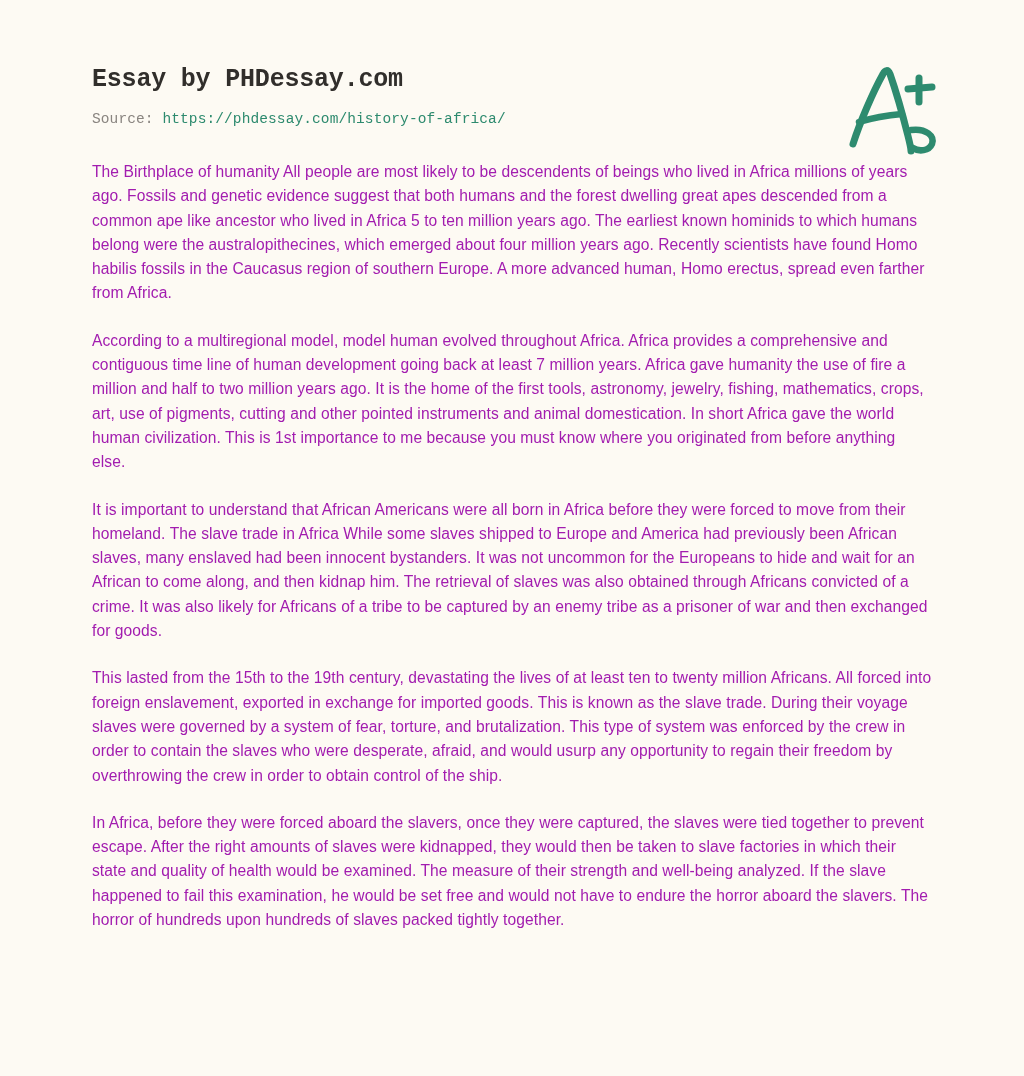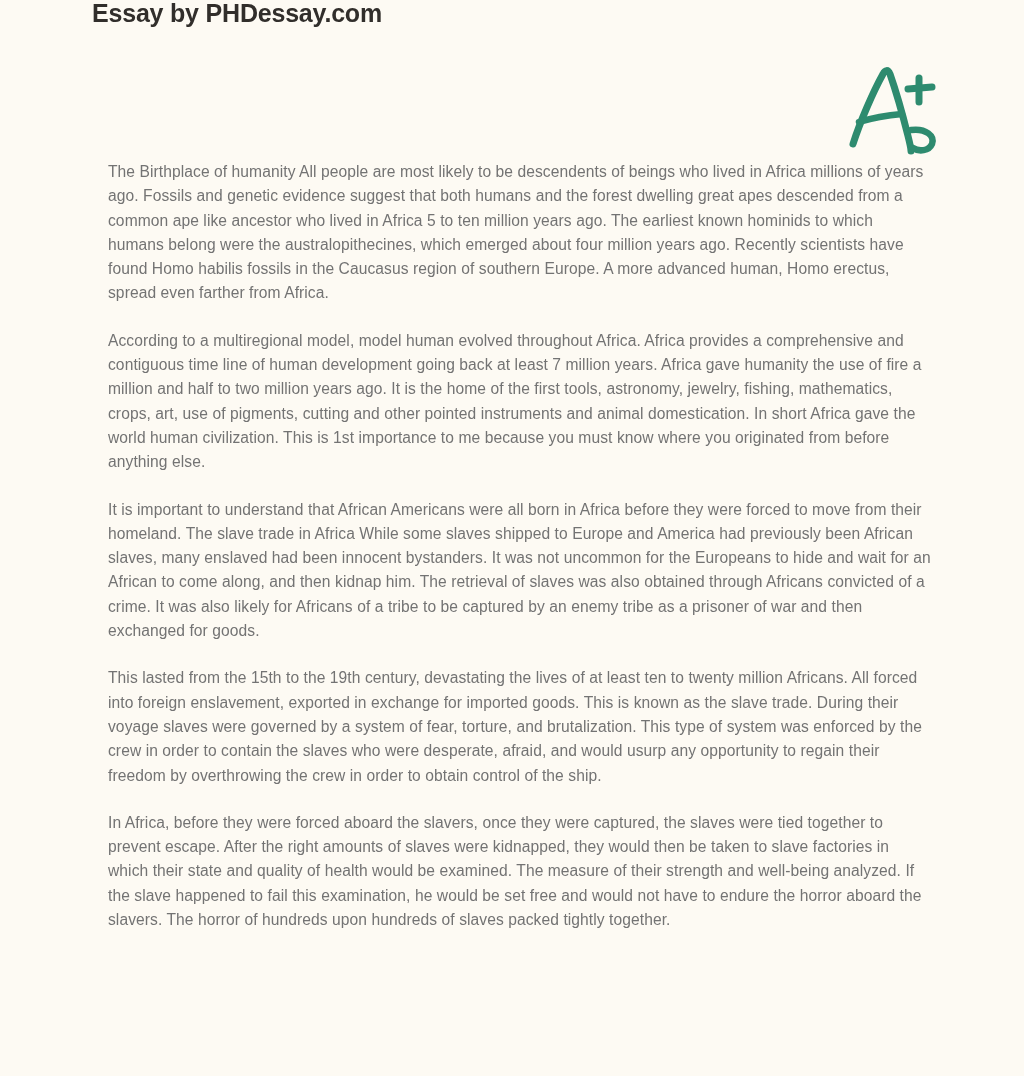--- a/index.html
+++ b/index.html
@@ -18,22 +18,24 @@
     position: relative;
     width: 1024px;
     height: 1076px;
     box-sizing: border-box;
     padding: 0 92px;
   }
 
   
   .header {
     position: relative;
+    padding-top: 66px;
     height: 118px;
     box-sizing: border-box;
+    font-family: Liberation Mono, monospace;
   }
   .brand-line {
     font-size: 25px;
     font-weight: bold;
     letter-spacing: -0.2px;
     color: #312e2b;
     line-height: 1.1;
     margin: 0;
   }
   .source-line {
@@ -72,39 +74,43 @@
     letter-spacing: -0.1px;
     color: #2e2b28;
     line-height: 1.25;
   }
 
   
   .article {
     padding-top: 42px;
   }
   .article p {
-    margin: 0 0 23px 16px;
+    margin: 0 0 23px 0;
     font-size: 15.6px;
     line-height: 24.3px;
-    color: #737373;
+    color: #a21caf;
     letter-spacing: 0.005em;
     max-width: 842px;
     text-align: left;
   }
   .article p:last-child {
     margin-bottom: 0;
   }
 </style>
 </head>
 <body>
 
 <div class="page">
 
   <div class="header">
     <div class="brand-line">Essay by PHDessay.com</div>
+    <div class="source-line">
+      <span>Source:</span>
+      <a class="source-link" href="#">https://phdessay.com/history-of-africa/</a>
+    </div>
   </div>
 
   <div class="logo">
     <svg viewBox="0 0 110 100" xmlns="http://www.w3.org/2000/svg" fill="none" stroke="#2e8b6f" stroke-linecap="round" stroke-linejoin="round">
 
       <path d="M13 86 C20 64 33 34 43 16 C45 12 48 11 50 16 C57 36 64 62 68 78 C70 86 71 91 71 93" stroke-width="7"></path>
       <path d="M19 64 C32 60 50 57 62 56" stroke-width="6.5"></path>
 
       <path d="M71 72 C86 70 95 78 92 86 C89 93 79 94 73 90" stroke-width="6.5"></path>
 

